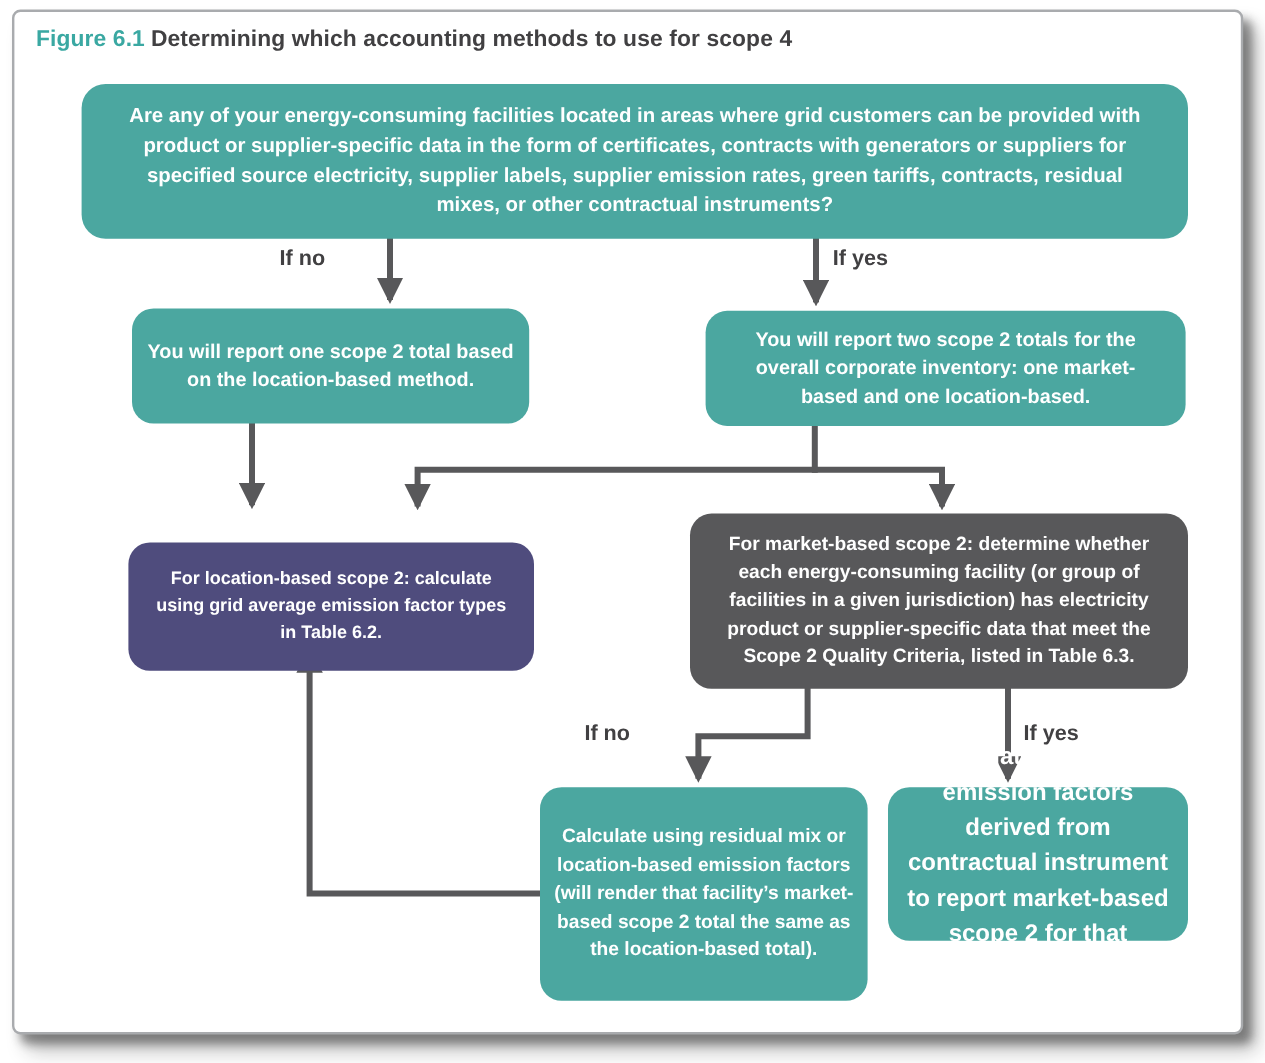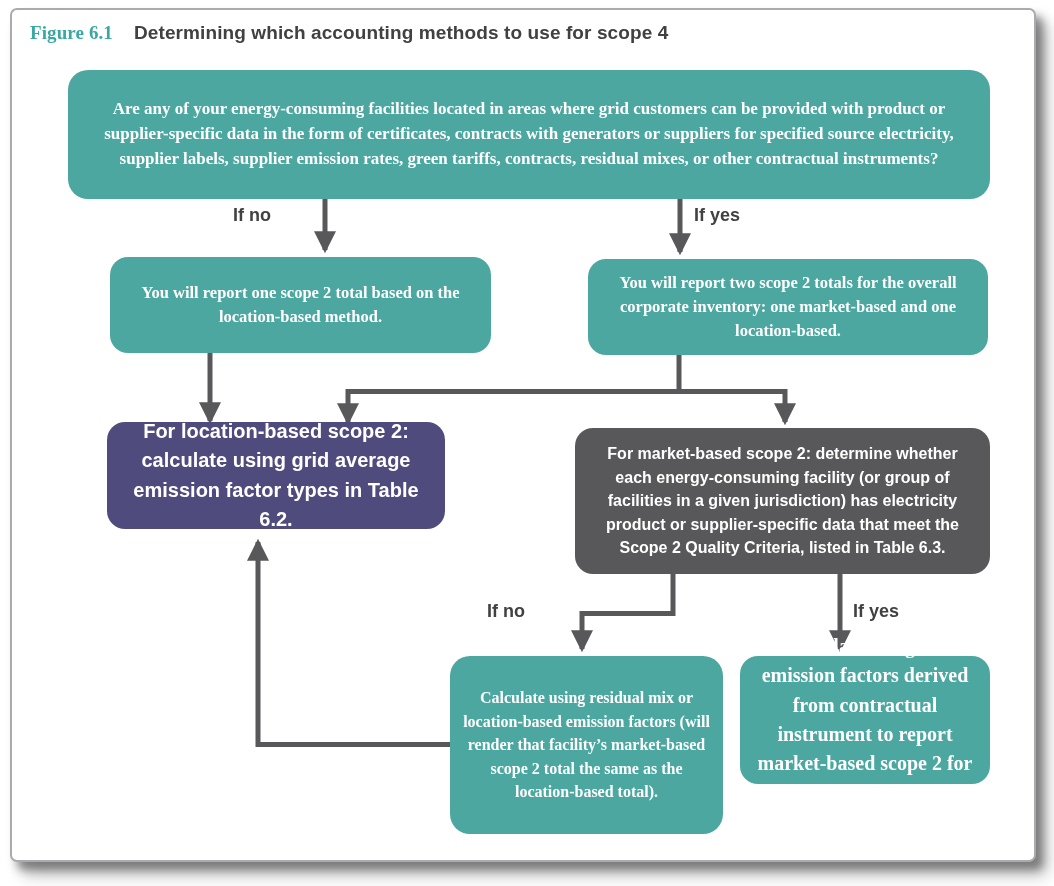--- a/index.html
+++ b/index.html
@@ -18,30 +18,30 @@
   }
   .panel{
     position:absolute;left:10px;top:8px;width:1026px;height:854px;
     background:#ffffff;border:2px solid #a9abae;border-radius:7px;
     box-shadow:7px 8px 8px rgba(30,30,30,.45), 12px 14px 16px rgba(30,30,30,.25);
   }
   .figure-heading{
     position:absolute;left:30px;top:22px;font-size:19px;font-weight:bold;
     color:var(--c-text_dark,#414042);letter-spacing:.1px;white-space:nowrap;
   }
-  .figure-heading .fig-label{color:var(--c-accent,#3aa8a2);margin-right:21px;font-family:Liberation Serif, serif;}
+  .figure-heading .fig-label{color:var(--c-accent,#3aa8a2);margin-right:5px;}
   svg.connectors{position:absolute;left:0;top:0;z-index:1;}
   svg .edge{stroke:var(--c-arrow,#58585a);stroke-width:5;fill:none;stroke-linejoin:miter;}
   svg .head{fill:var(--c-arrow,#58585a);}
   .node{
     position:absolute;z-index:2;border-radius:18px;color:#ffffff;font-weight:bold;
     display:flex;align-items:center;justify-content:center;text-align:center;
     line-height:1.47;
   }
-  .node.teal{background:var(--c-teal,#4ba7a0);font-family:Liberation Serif, serif;}
+  .node.teal{background:var(--c-teal,#4ba7a0);}
   .node.purple{background:var(--c-purple,#4f4c7d);}
   .node.dark{background:var(--c-dark,#58585a);}
   .edge-label{
     position:absolute;z-index:2;font-size:18px;font-weight:bold;
     color:var(--c-text_dark,#414042);white-space:nowrap;
   }
   .edge-label.right-align{}
 </style>
 </head>
 <body>
@@ -68,38 +68,38 @@
   <path class="edge" d="M452,744.5 L258,744.5 L258,542" marker-end="url(#arw)"></path>
 </svg>
 
 <div class="node teal" style="left:68px;top:70px;width:922px;height:129px;font-size:17px;padding:0 34px;border-radius:20px;">
   <span>Are any of your energy-consuming facilities located in areas where grid customers can be provided with product or supplier-specific data in the form of certificates, contracts with generators or suppliers for specified source electricity, supplier labels, supplier emission rates, green tariffs, contracts, residual mixes, or other contractual instruments?</span>
 </div>
 
 <div class="edge-label right-align" style="left:233px;top:205px;width:80px;">If no</div>
 <div class="edge-label" style="left:694px;top:205px;">If yes</div>
 
-<div class="node teal" style="left:110px;top:257px;width:381px;height:96px;font-size:16.5px;padding:0 10px;">
+<div class="node teal" style="left:110px;top:257px;width:331px;height:96px;font-size:16.5px;padding:0 10px;">
   <span>You will report one scope 2 total based on the location-based method.</span>
 </div>
 
 <div class="node teal" style="left:588px;top:259px;width:400px;height:96px;font-size:16.5px;padding:0 24px;">
   <span>You will report two scope 2 totals for the overall corporate inventory: one market-based and one location-based.</span>
 </div>
 
-<div class="node purple" style="left:107px;top:422px;width:338px;height:107px;font-size:20px;padding:0 16px;">
+<div class="node purple" style="left:107px;top:452px;width:338px;height:107px;font-size:15px;padding:0 16px;">
   <span>For location-based scope 2: calculate using grid average emission factor types in Table 6.2.</span>
 </div>
 
 <div class="node dark" style="left:575px;top:428px;width:415px;height:146px;font-size:16px;padding:0 14px;">
   <span>For market-based scope 2: determine whether each energy-consuming facility (or group of facilities in a given jurisdiction) has electricity product or supplier-specific data that meet the Scope 2 Quality Criteria, listed in Table 6.3.</span>
 </div>
 
 <div class="edge-label right-align" style="left:487px;top:601px;width:80px;">If no</div>
 <div class="edge-label" style="left:853px;top:601px;">If yes</div>
 
-<div class="node teal" style="left:450px;top:656px;width:273px;height:178px;font-size:16px;padding:0 10px;border-radius:20px;">
+<div class="node teal" style="left:450px;top:656px;width:273px;height:178px;font-size:16px;padding:0 10px;">
   <span>Calculate using residual mix or location-based emission factors (will render that facility’s market-based scope 2 total the same as the location-based total).</span>
 </div>
 
 <div class="node teal" style="left:740px;top:656px;width:250px;height:128px;font-size:20px;padding:0 14px;">
   <span>Calculate using the emission factors derived from contractual instrument to report market-based scope 2 for that operation.</span>
 </div>
 
 </body></html>

